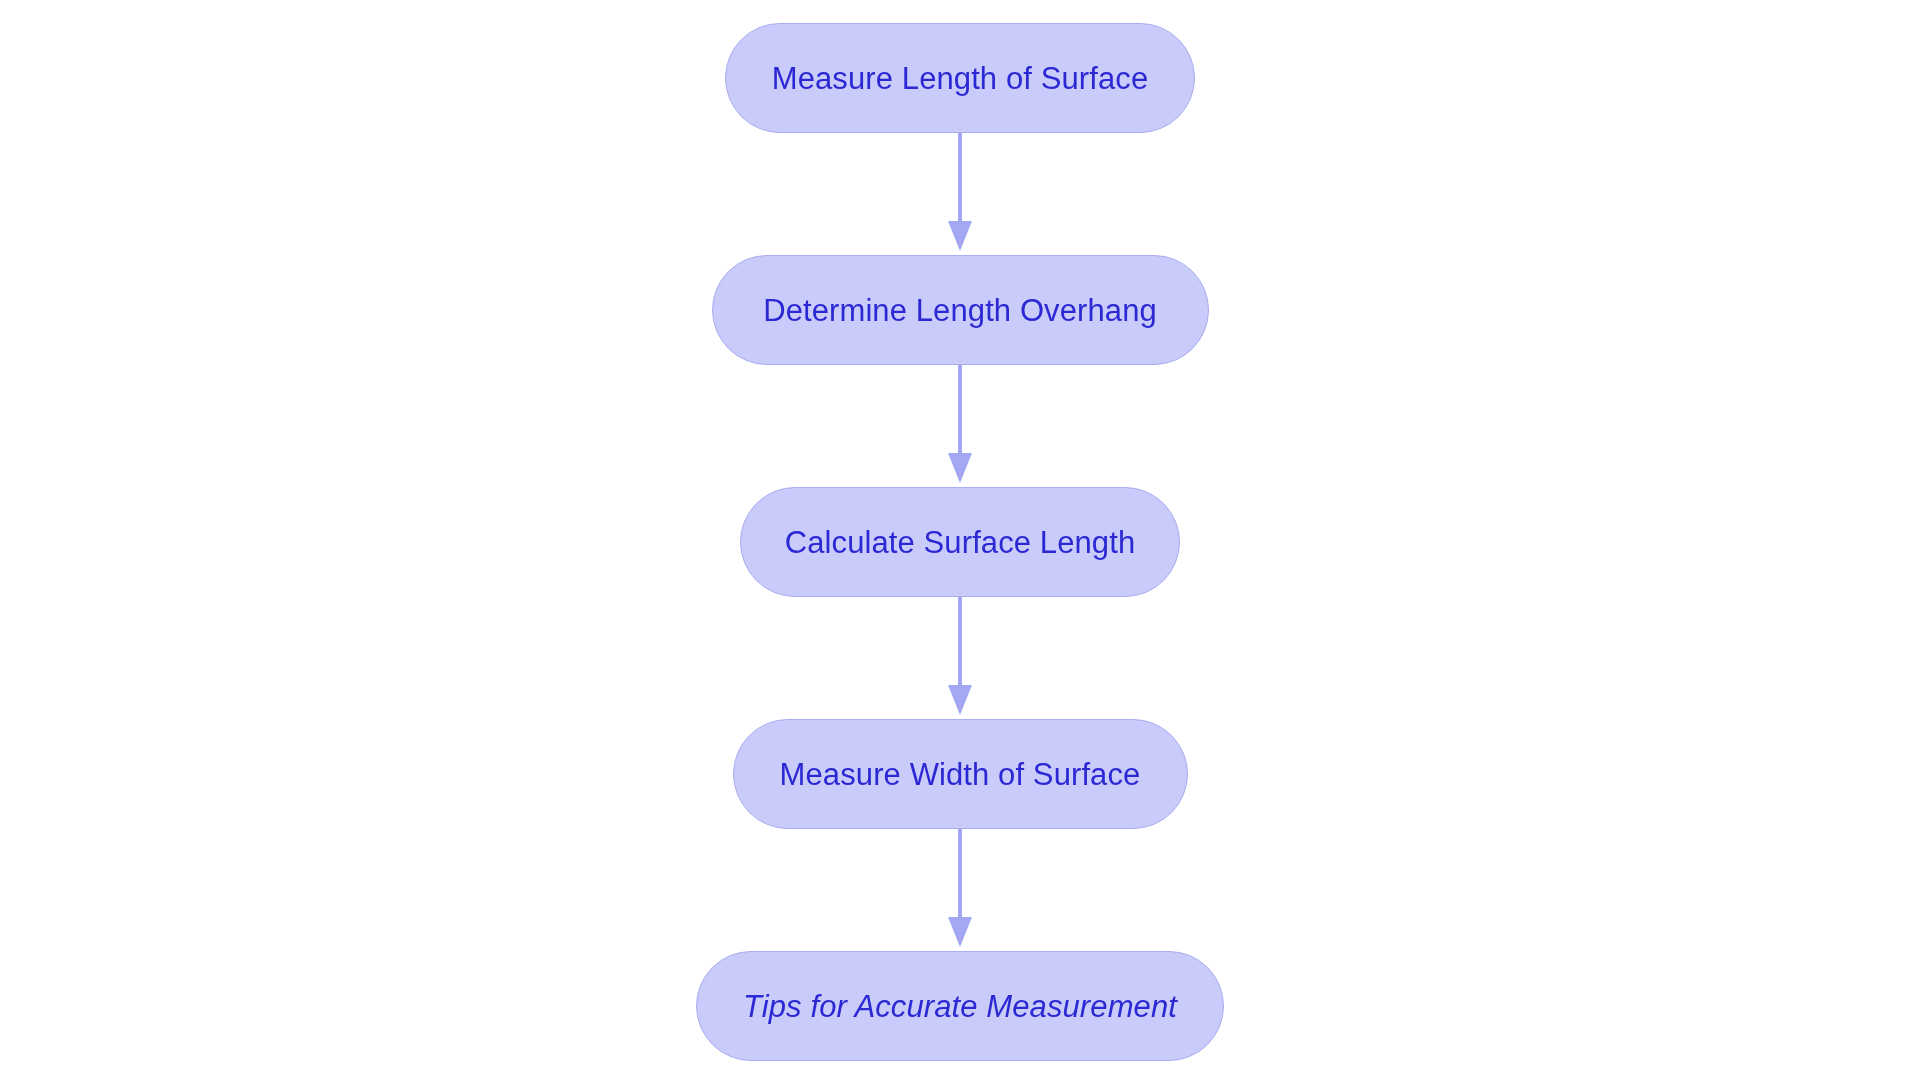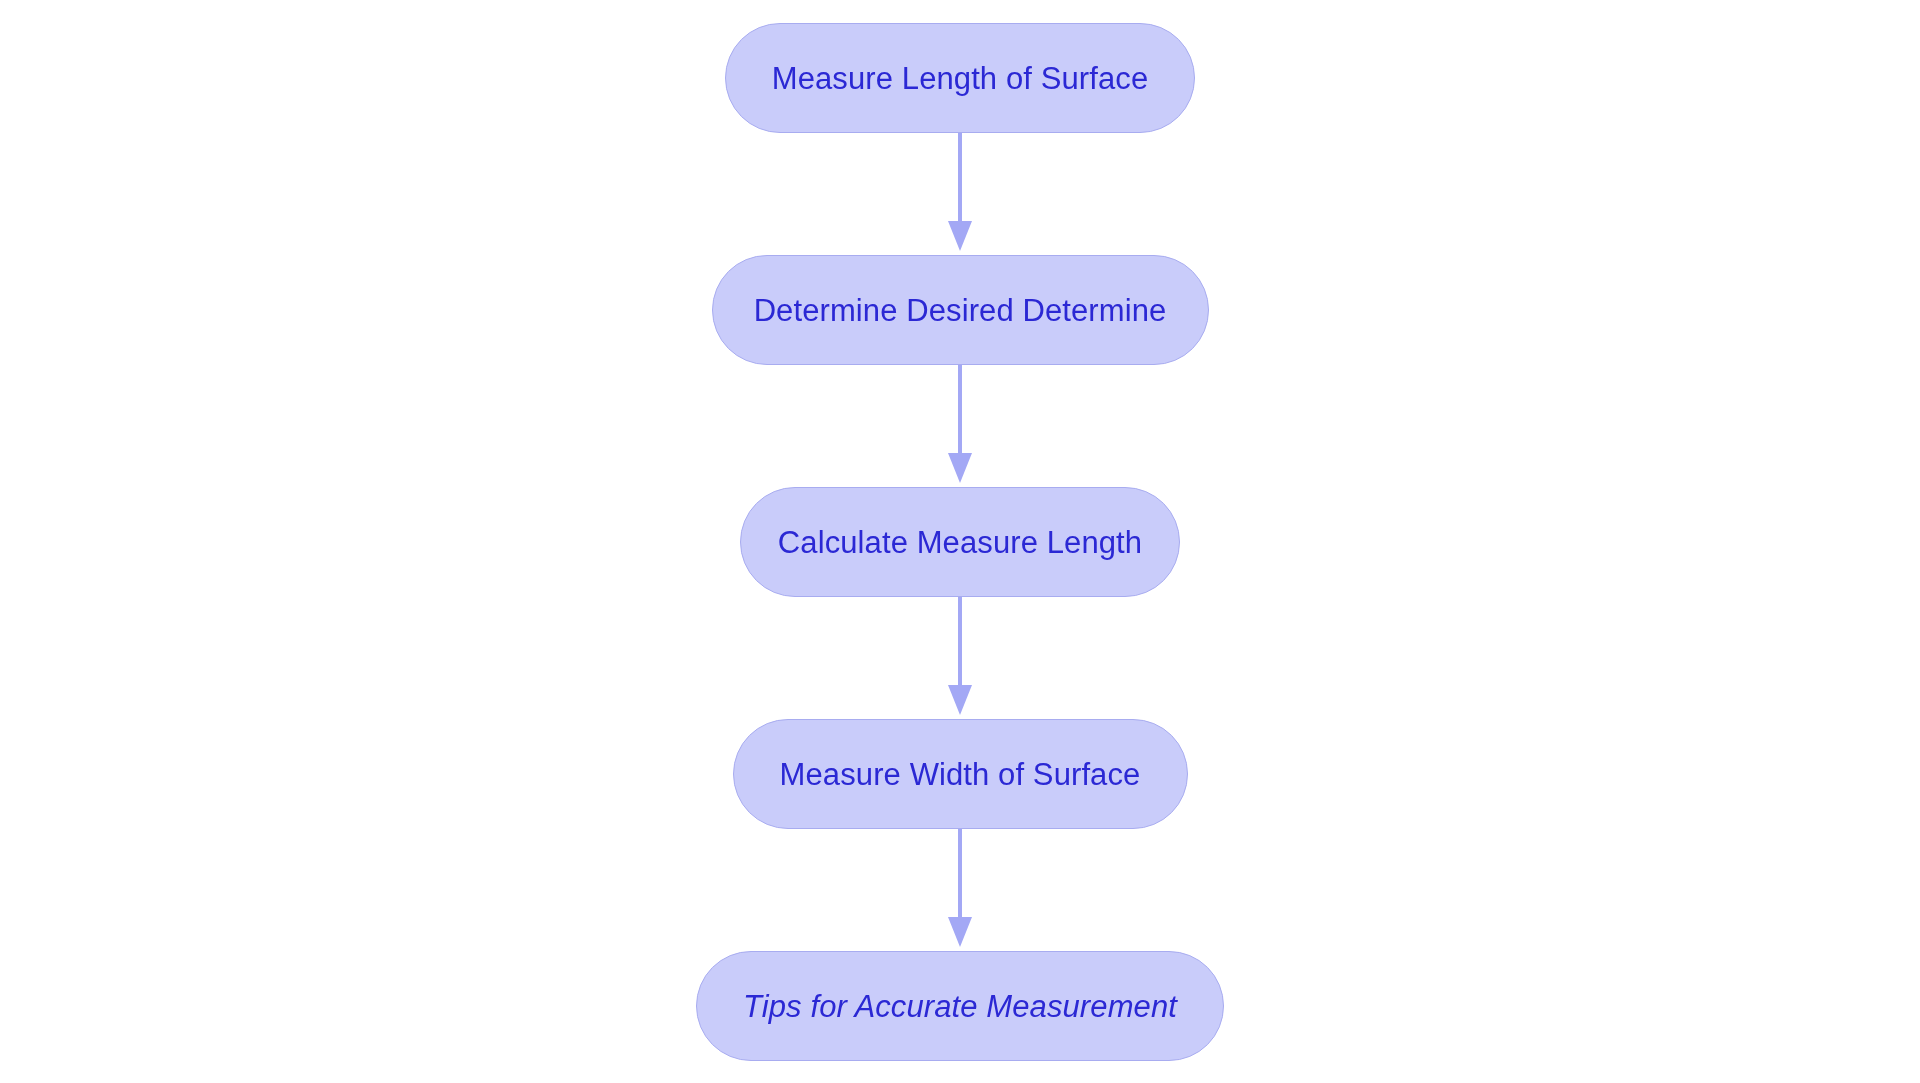--- a/index.html
+++ b/index.html
@@ -88,32 +88,32 @@
     </div>
 
     <div class="flow-connector">
       <svg viewBox="0 0 40 122" xmlns="http://www.w3.org/2000/svg" aria-hidden="true">
         <line x1="20" y1="0" x2="20" y2="94" stroke="#a3a8f5" stroke-width="4"></line>
         <polygon points="20,118 8,88 32,88" fill="#a3a8f5"></polygon>
       </svg>
     </div>
 
     <div class="flow-node" id="node-2" style="width: 497px; background: rgb(201, 204, 250); border-color: rgb(168, 172, 240);">
-      <span class="flow-node-label" style="color: rgb(43, 40, 212);">Determine Desired Determine</span>
+      <span class="flow-node-label" style="color: rgb(43, 40, 212);">Determine Length Overhang</span>
     </div>
 
     <div class="flow-connector">
       <svg viewBox="0 0 40 122" xmlns="http://www.w3.org/2000/svg" aria-hidden="true">
         <line x1="20" y1="0" x2="20" y2="94" stroke="#a3a8f5" stroke-width="4"></line>
         <polygon points="20,118 8,88 32,88" fill="#a3a8f5"></polygon>
       </svg>
     </div>
 
     <div class="flow-node" id="node-3" style="width: 440px; background: rgb(201, 204, 250); border-color: rgb(168, 172, 240);">
-      <span class="flow-node-label" style="color: rgb(43, 40, 212);">Calculate Measure Length</span>
+      <span class="flow-node-label" style="color: rgb(43, 40, 212);">Calculate Surface Length</span>
     </div>
 
     <div class="flow-connector">
       <svg viewBox="0 0 40 122" xmlns="http://www.w3.org/2000/svg" aria-hidden="true">
         <line x1="20" y1="0" x2="20" y2="94" stroke="#a3a8f5" stroke-width="4"></line>
         <polygon points="20,118 8,88 32,88" fill="#a3a8f5"></polygon>
       </svg>
     </div>
 
     <div class="flow-node" id="node-4" style="width: 455px; background: rgb(201, 204, 250); border-color: rgb(168, 172, 240);">

